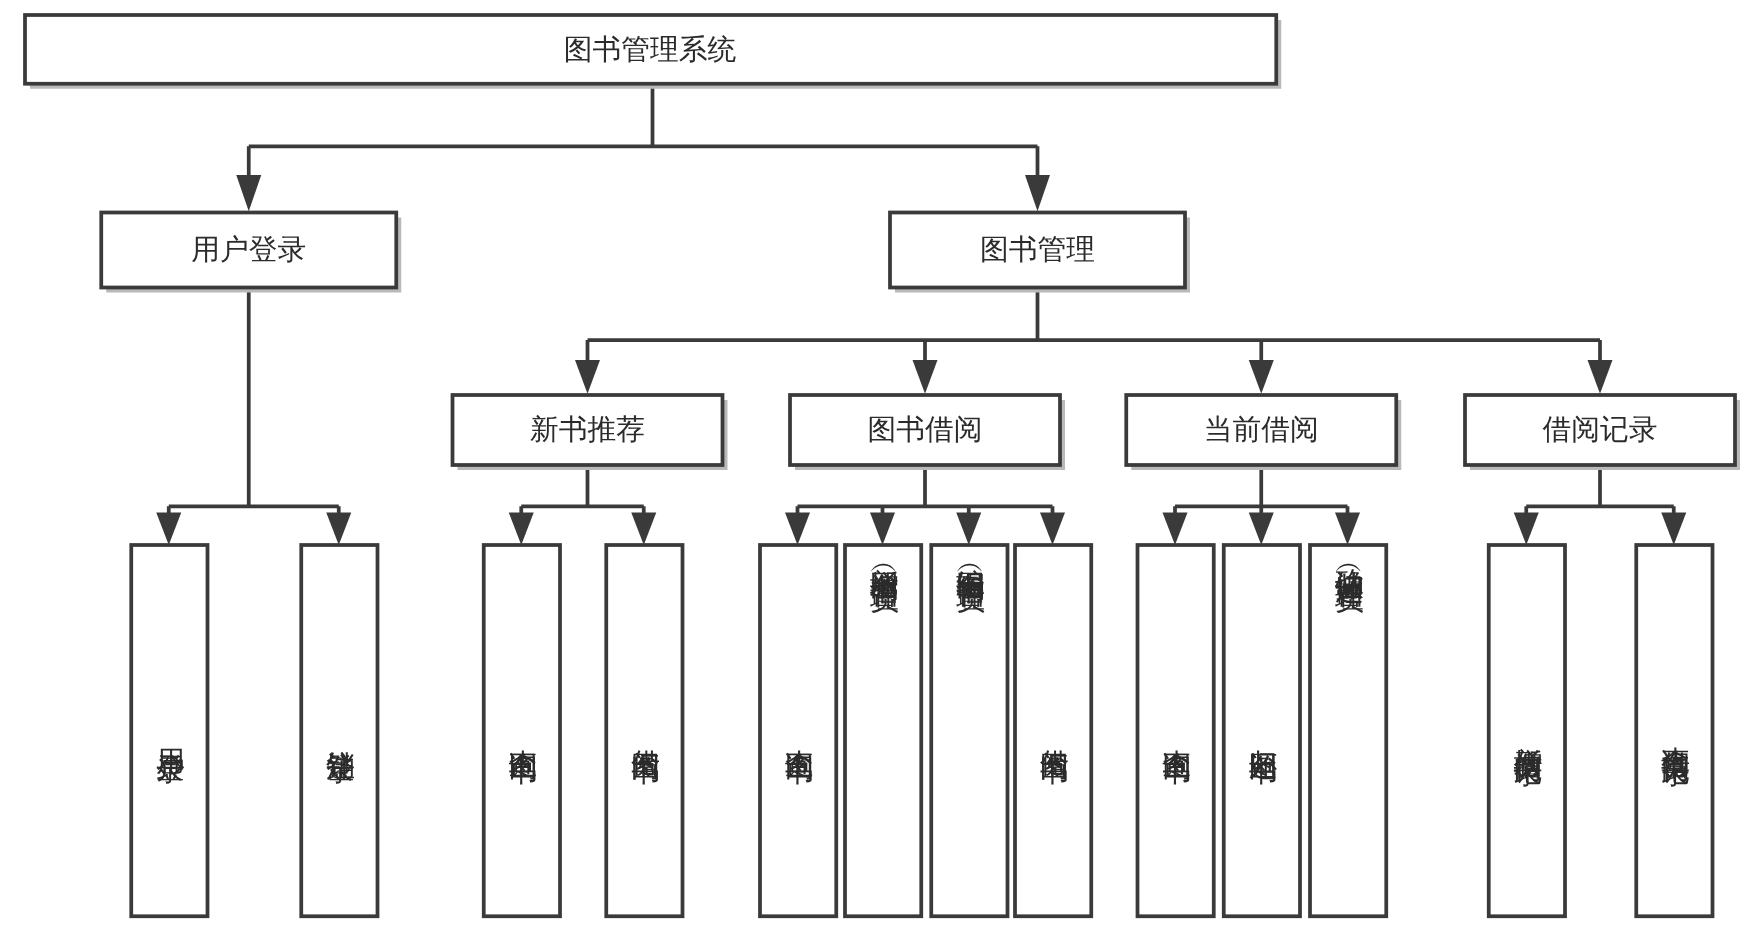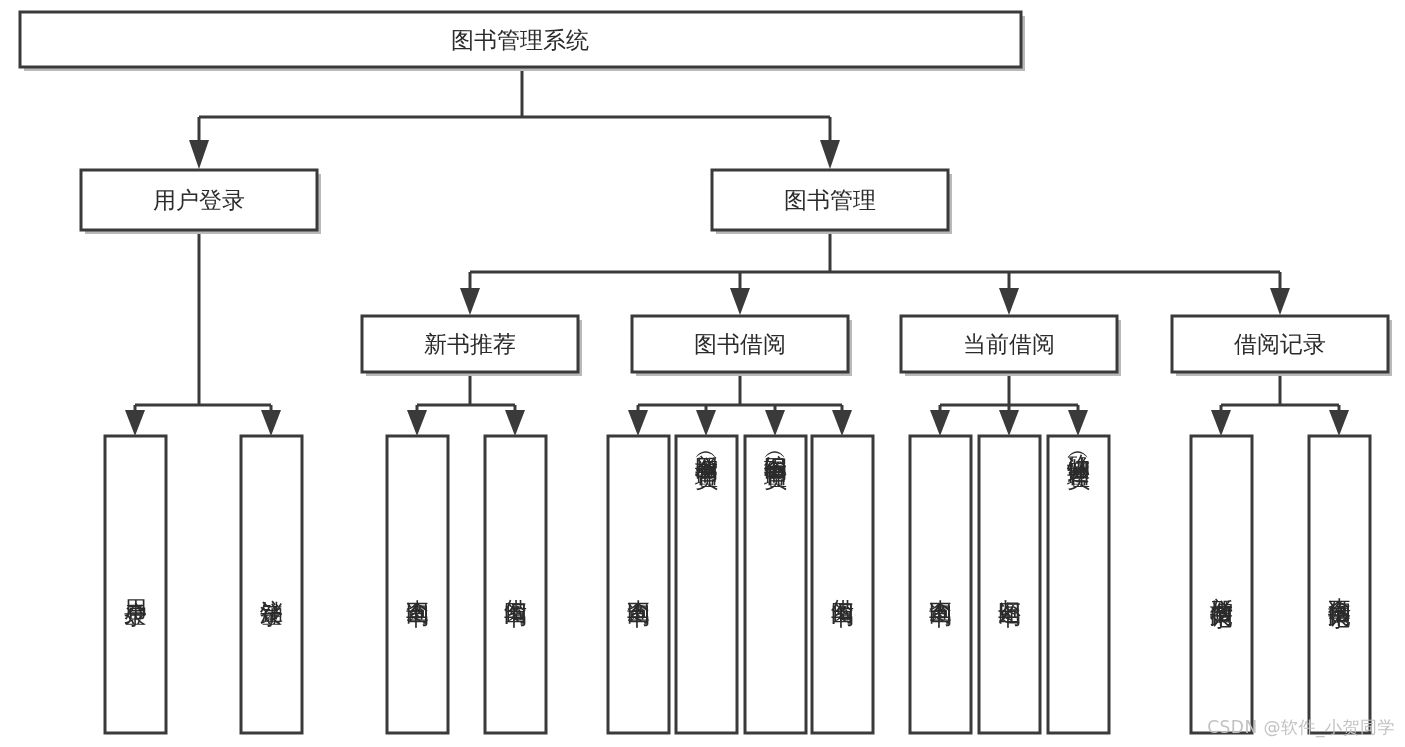--- a/index.html
+++ b/index.html
@@ -255,14 +255,13 @@
   </div>
 
   <div class="leaf-label-wrap" style="left:1191px; top:436px; width:61px; height:297px;">
     <span class="leaf-label">新增借阅记录</span>
   </div>
 
   <div class="leaf-label-wrap" style="left:1309px; top:436px; width:61px; height:297px;">
     <span class="leaf-label">查询借阅记录</span>
   </div>
 
-  <div class="watermark">CSDN @软件_小贺同学</div>
 </div>
 
 </body></html>

